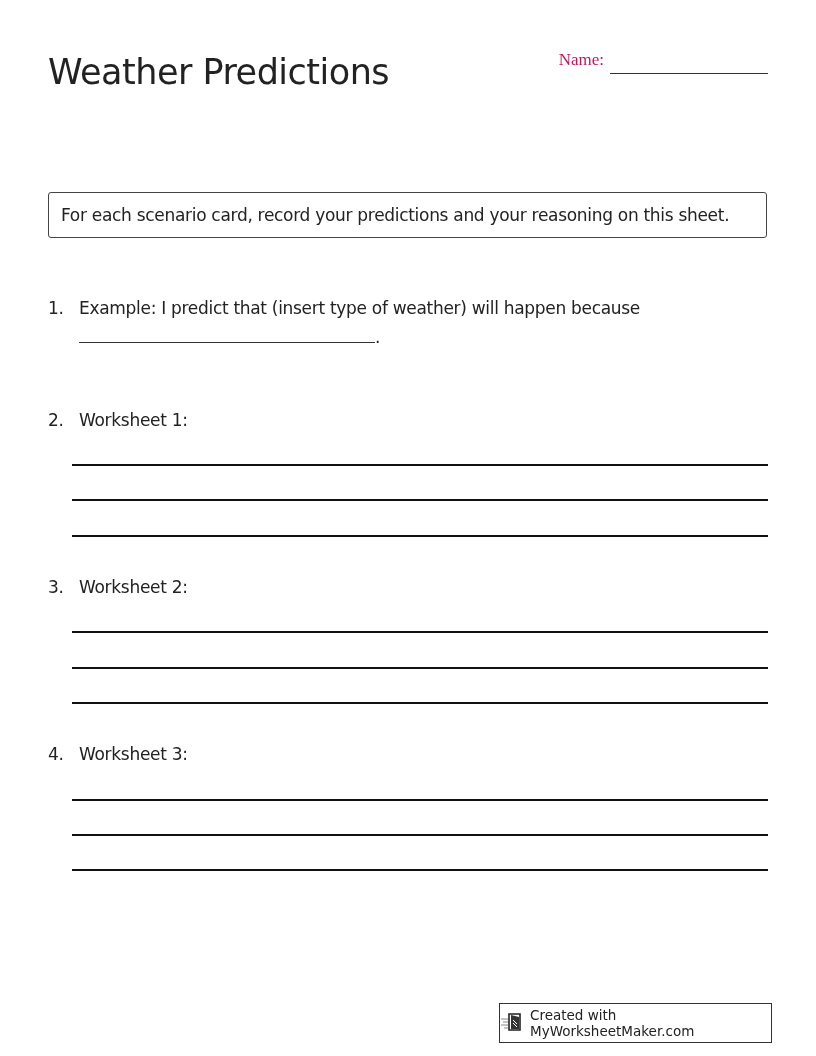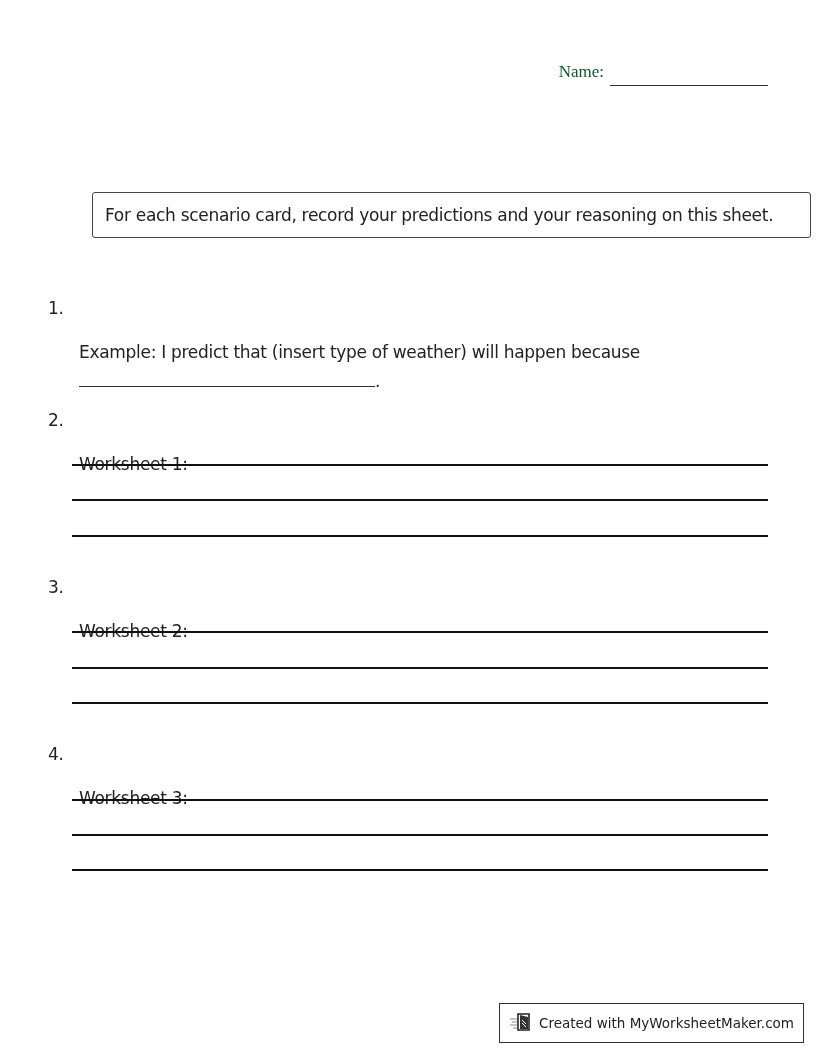--- a/index.html
+++ b/index.html
@@ -1,35 +1,36 @@
 <!DOCTYPE html>
 <html><head>
   <meta charset="utf-8">
   <style>
     html, body { margin: 0; padding: 0; background: #ffffff; }
     body { width: 816px; height: 1056px; position: relative; overflow: hidden; color: #222; font-family: "DejaVu Sans", sans-serif; }
     .title { position: absolute; left: 48px; top: 50px; font-family: "DejaVu Sans", sans-serif; font-size: 35px; line-height: 45px; color: #222; font-weight: normal; letter-spacing: -0.5px; }
     .title span { display: block; }
-    .meta { position: absolute; right: 48px; top: 48px; font-family: "Liberation Serif", serif; font-size: 17px; color: #14532d; margin-left: 32px; }
+    .meta { position: absolute; right: 48px; top: 36px; font-family: "Liberation Serif", serif; font-size: 17px; color: #be185d; margin-left: 32px; }
     .meta-row { display: flex; align-items: flex-end; justify-content: flex-end; height: 38px; }
     .meta-label { margin-right: 6px; padding-bottom: 4px; }
     .meta-line { width: 158px; border-bottom: 1.3px solid #333; height: 24px; }
-    .instructions { position: absolute; left: 48px; top: 192px; width: 693px; border: 1px solid #444; border-radius: 3px; padding: 10px 12px 10px 12px; font-size: 17px; line-height: 24px; color: #222; letter-spacing: -0.3px; margin-left: 44px; }
+    .instructions { position: absolute; left: 48px; top: 192px; width: 693px; border: 1px solid #444; border-radius: 3px; padding: 10px 12px 10px 12px; font-size: 17px; line-height: 24px; color: #222; letter-spacing: -0.3px; }
     .question { position: absolute; left: 48px; font-size: 17px; line-height: 29px; color: #222; letter-spacing: -0.3px; }
     .q-num { position: absolute; left: 0; top: 0; width: 30px; }
-    .q-text { position: absolute; left: 31px; top: 0; white-space: nowrap; margin-top: 44px; }
+    .q-text { position: absolute; left: 31px; top: 0; white-space: nowrap; }
     .inline-blank { display: inline-block; width: 296px; border-bottom: 1px solid #333; height: 18px; vertical-align: baseline; }
     .answer-line { position: absolute; left: 72px; width: 696px; height: 0; border-top: 2px solid #111; }
-    .footer { position: absolute; left: 499px; top: 1003px; width: 305px; height: 40px; border: 1.3px solid #333; display: flex; align-items: center; justify-content: center; font-size: 13.5px; color: #222; box-sizing: border-box; }
+    .footer { position: absolute; left: 499px; top: 1003px; width: 273px; height: 40px; border: 1.3px solid #333; display: flex; align-items: center; justify-content: center; font-size: 13.5px; color: #222; box-sizing: border-box; }
     .footer svg { margin-right: 6px; }
   </style>
 </head>
 <body>
 
 <div class="title">
+  <span>Weather Predictions</span>
 </div>
 
 <div class="meta">
   <div class="meta-row">
     <span class="meta-label">Name:</span>
     <span class="meta-line"></span>
   </div>
 </div>
 
 <div class="instructions">For each scenario card, record your predictions and your reasoning on this sheet.</div>

